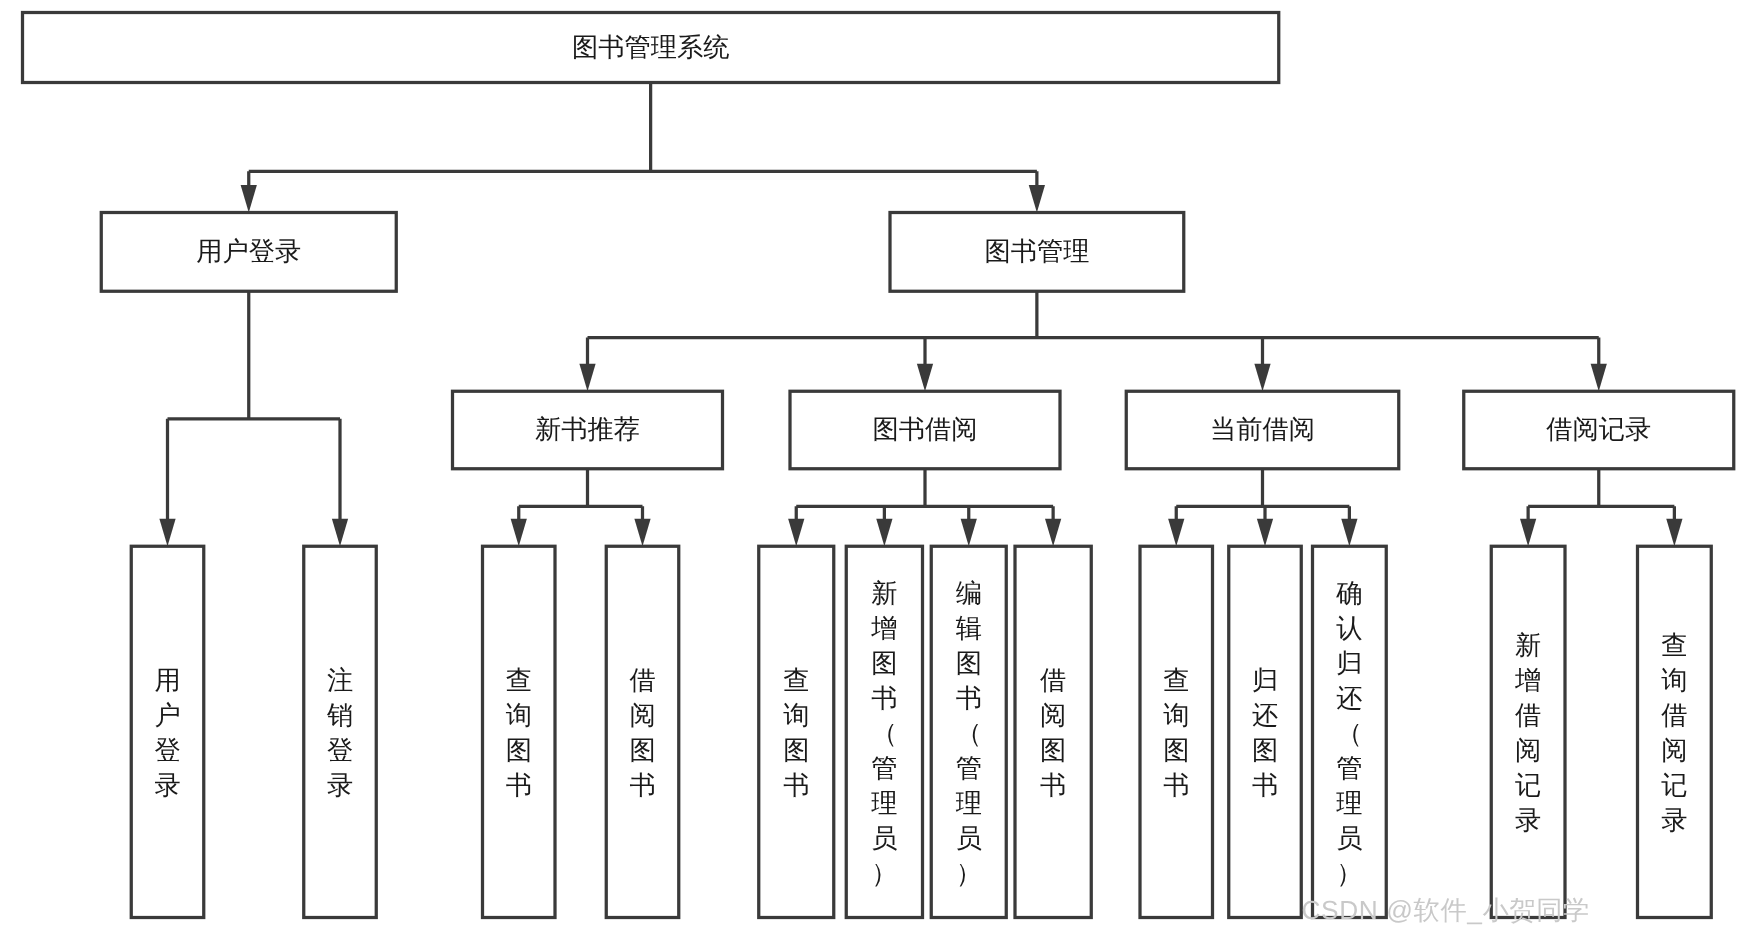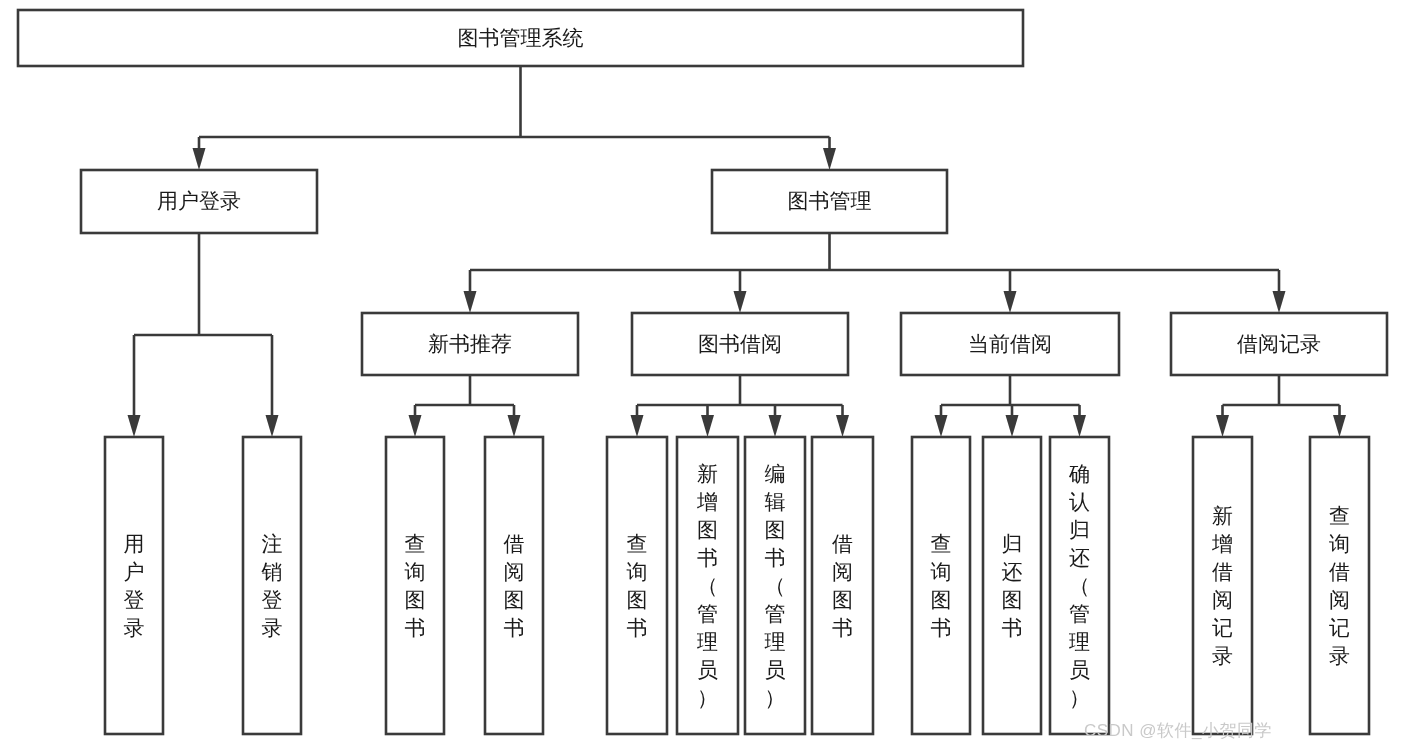--- a/index.html
+++ b/index.html
@@ -54,21 +54,21 @@
     fill: #1a1a1a;
     font-family: "Liberation Sans", "DejaVu Sans", sans-serif;
     font-size: 21px;
     text-anchor: middle;
   }
   .watermark-text {
     position: absolute;
     right: 12px;
     bottom: 5px;
     color: #c9c9c9;
-    font-size: 17px;
+    font-size: 21px;
     font-family: "Liberation Sans", "DejaVu Sans", sans-serif;
     letter-spacing: 0.5px;
     white-space: nowrap;
     user-select: none;
   }
 </style>
 </head>
 <body>
 
 <div id="diagram-root">

